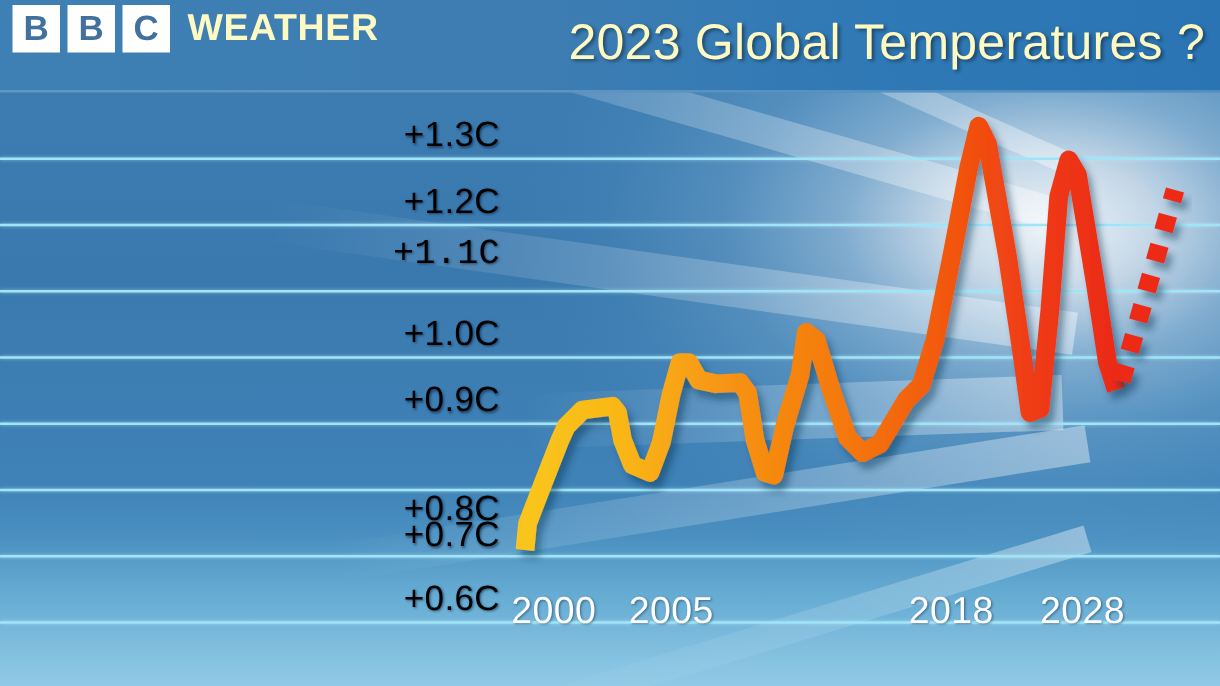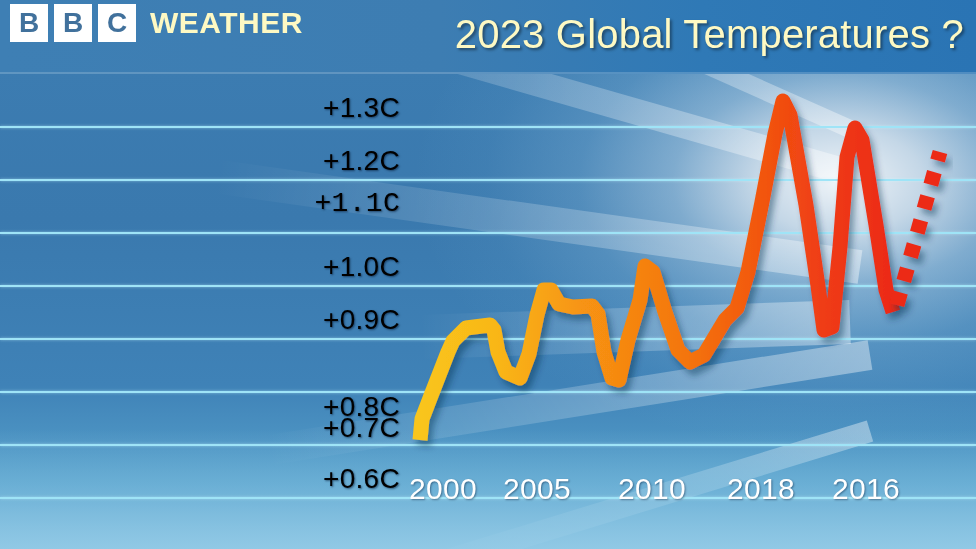--- a/index.html
+++ b/index.html
@@ -217,23 +217,22 @@
       <div class="ylabel" style="top: 251px;">+1.0C</div>
       <div class="ylabel" style="top: 304px;">+0.9C</div>
       <div class="ylabel" style="top: 343px; margin-top: 48px;">+0.8C</div>
       <div class="ylabel" style="top: 412px;">+0.7C</div>
       <div class="ylabel" style="top: 463px;">+0.6C</div>
     </div>
 
   <div class="xlabels" id="xlabels">
       <div class="xlabel" style="left: 443px;">2000</div>
       <div class="xlabel" style="left: 537px;">2005</div>
-      <div class="xlabel" style="left: 652px;">2010</div>
       <div class="xlabel" style="left: 761px;">2018</div>
-      <div class="xlabel" style="left: 866px;">2016</div>
+      <div class="xlabel" style="left: 866px;">2028</div>
     </div>
 
   <div class="header-band"></div>
   <div class="bbc-logo">
     <div class="bbc-box">B</div>
     <div class="bbc-box">B</div>
     <div class="bbc-box">C</div>
     <div class="bbc-word">WEATHER</div>
   </div>
   <div class="chart-title">2023 Global Temperatures ?</div>

